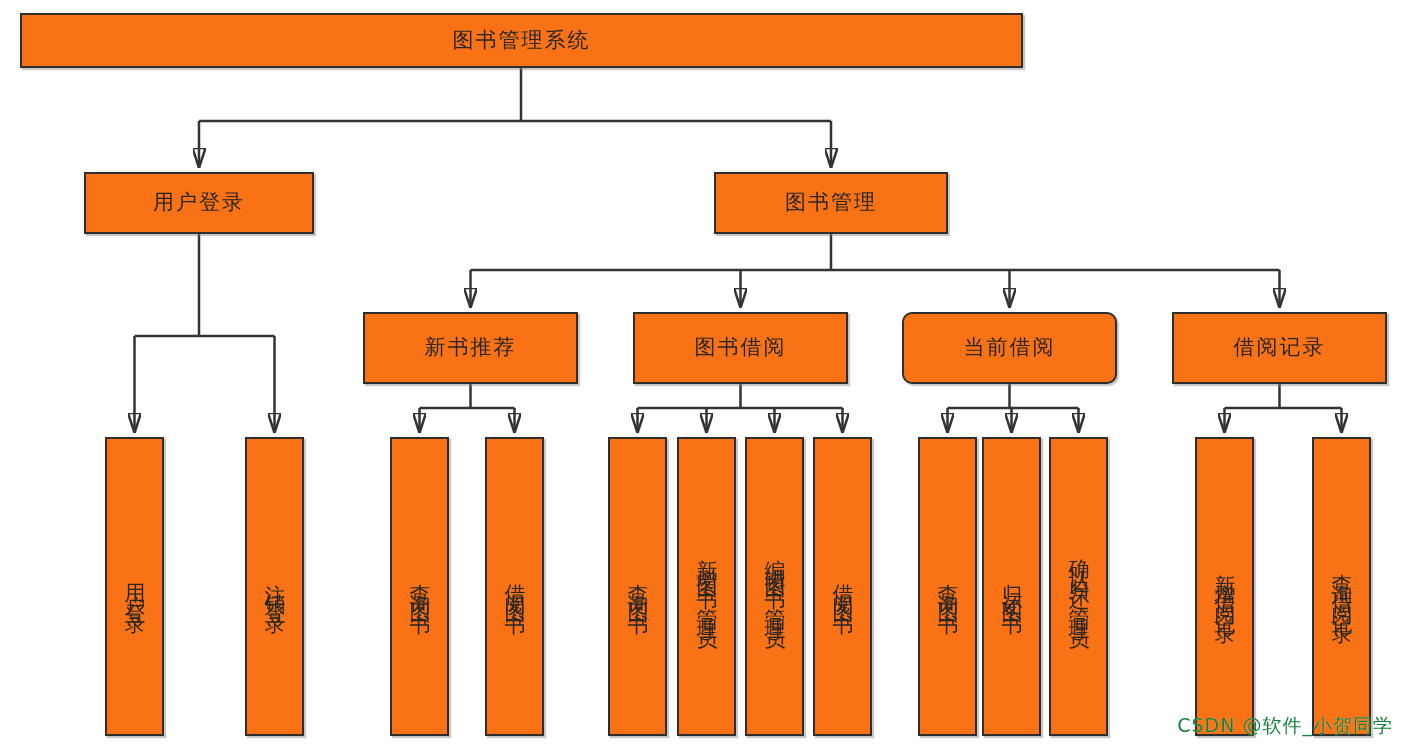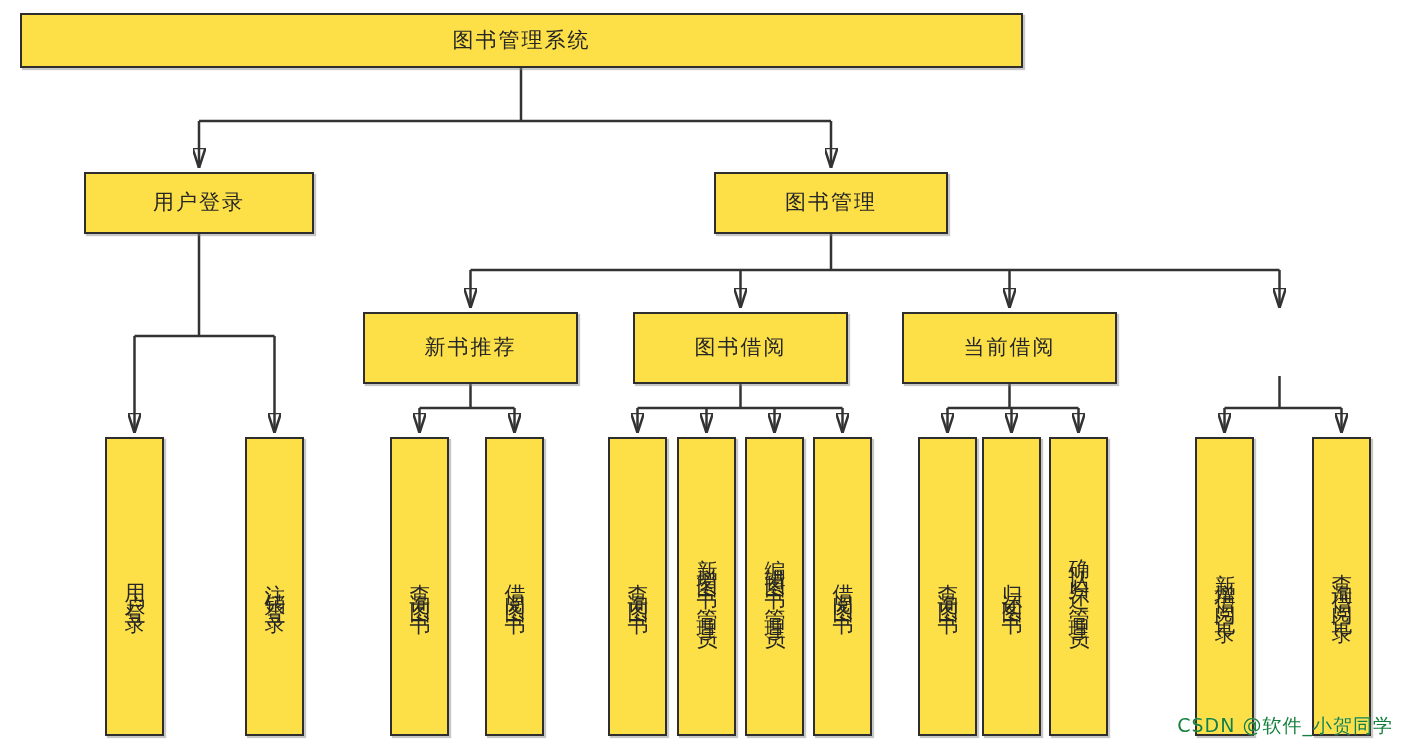--- a/index.html
+++ b/index.html
@@ -8,21 +8,21 @@
     width:1405px;height:747px;
     background:#ffffff;
     font-family:"DejaVu Sans","Liberation Sans",sans-serif;
     overflow:hidden;
   }
   .connectors{position:absolute;left:0;top:0;width:1405px;height:747px;}
   .connectors path{stroke:#333333;stroke-width:2.5;fill:none;}
   .box{
     position:absolute;
     box-sizing:border-box;
-    background:#fde047;
+    background:#f97316;
     border:2.5px solid #2e2e2e;
     box-shadow:2px 2px 1px rgba(130,130,130,0.45);
     display:flex;align-items:center;justify-content:center;
     color:#262626;
     font-size:21px;
     letter-spacing:2px;
     text-align:center;
     line-height:1.2;
   }
   .root-box{left:20px;top:13px;width:1003px;height:55px;}
@@ -100,21 +100,22 @@
     <path d="M1341.5,408 V433" marker-end="url(#arrow)"></path>
   </svg>
 
   <div class="box root-box">图书管理系统</div>
 
   <div class="box l2-box" style="left:84px;width:230px;">用户登录</div>
   <div class="box l2-box" style="left:714px;width:234px;">图书管理</div>
 
   <div class="box l3-box" style="left:363px;">新书推荐</div>
   <div class="box l3-box" style="left:633px;">图书借阅</div>
-  <div class="box l3-box" style="left:902px;">当前借阅</div>
+  <div class="box l3-box" style="left:902px;border-radius:10px;">当前借阅</div>
+  <div class="box l3-box" style="left:1172px;">借阅记录</div>
 
   <div class="box leaf" style="left:105px;">
     <span class="vtxt">用户登录</span>
   </div>
   <div class="box leaf" style="left:245px;">
     <span class="vtxt">注销登录</span>
   </div>
   <div class="box leaf" style="left:390px;">
     <span class="vtxt">查询图书</span>
   </div>

